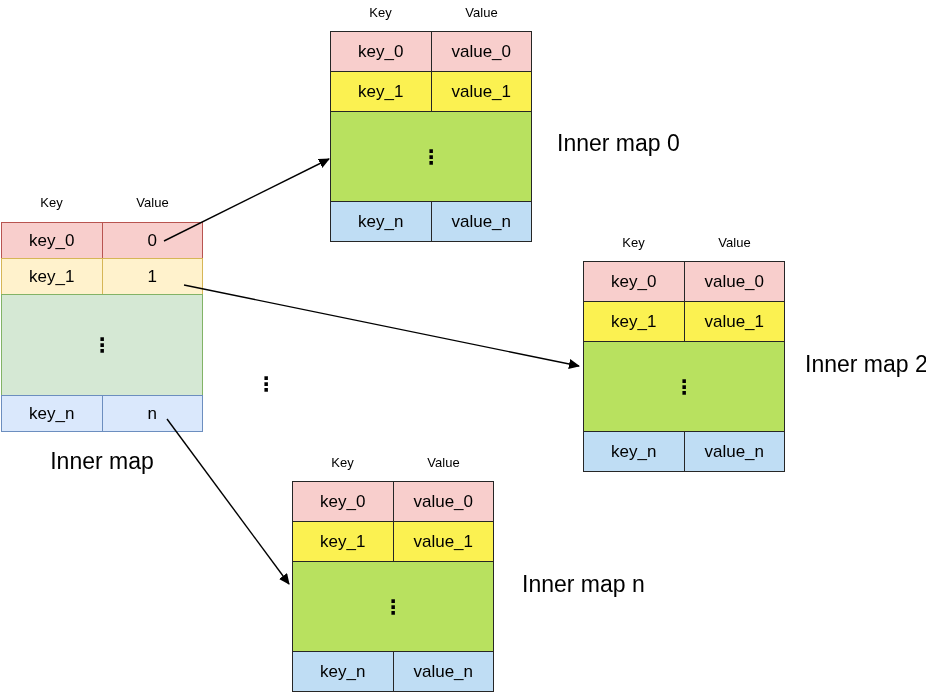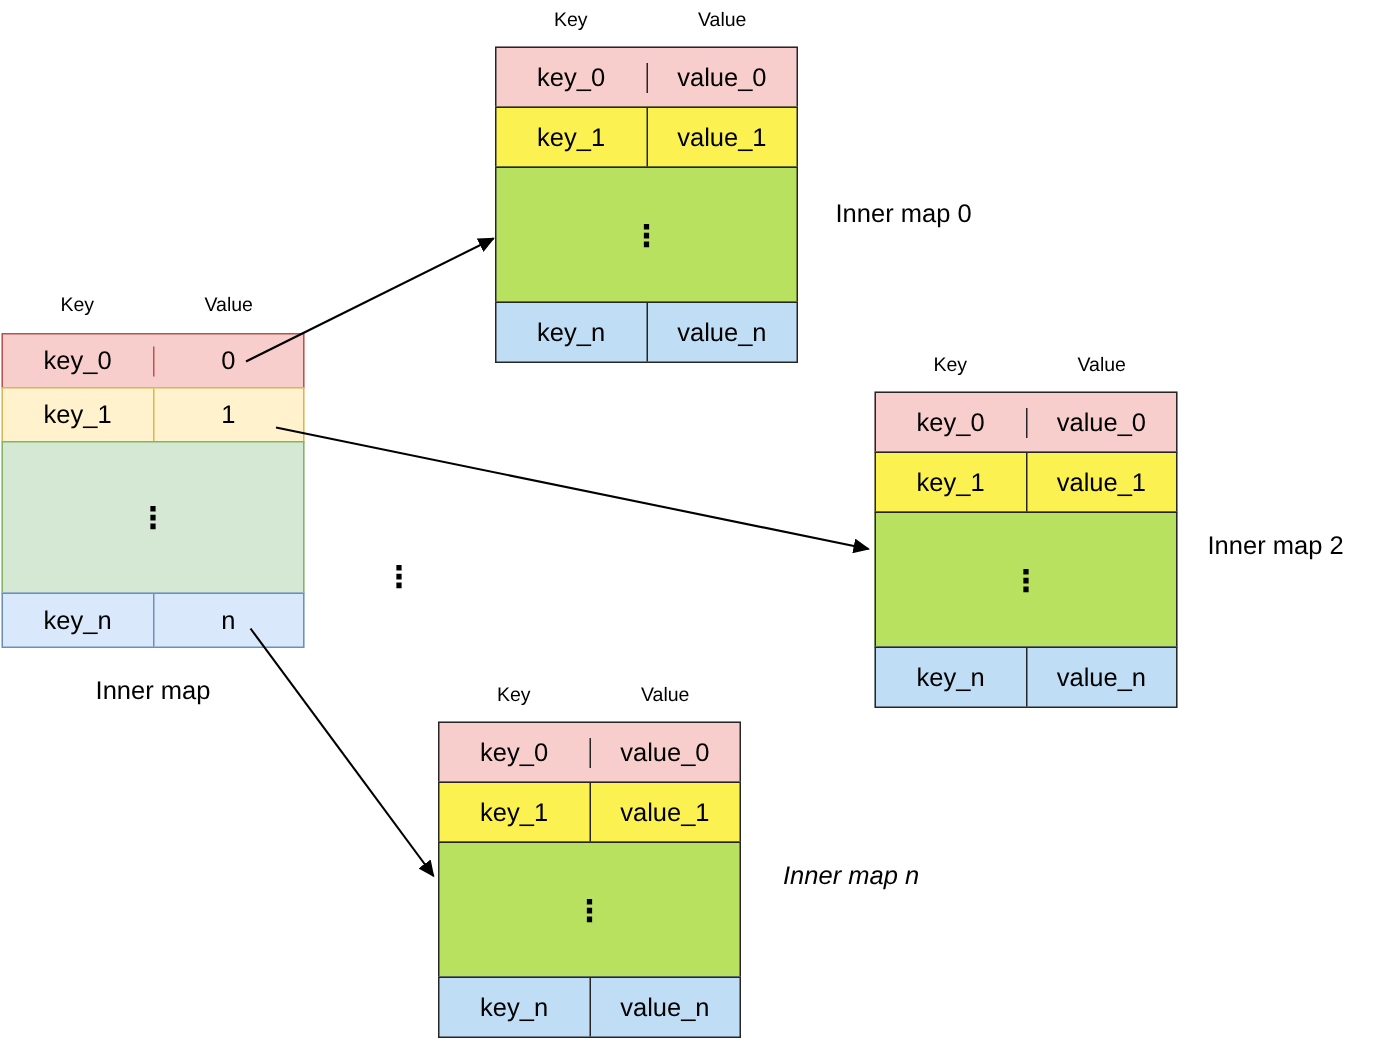--- a/index.html
+++ b/index.html
@@ -6,38 +6,38 @@
   body{
     width:926px;height:696px;position:relative;overflow:hidden;
     background:#ffffff;
     font-family:"Liberation Sans", sans-serif;
     color:#000;
   }
   .hdrs{position:absolute;width:202px;display:flex;}
   .hdrs span{flex:1;text-align:center;font-size:13px;line-height:20px;}
   .tbl{position:absolute;width:202px;}
   .row{display:flex;box-sizing:border-box;border:1px solid;margin-top:-1px;}
-  .row:first-child{margin-top:0;align-items:center;}
+  .row:first-child{margin-top:0;}
   .h36{height:37px;} .h101{height:102px;}
   .h40{height:41px;} .h90{height:91px;}
   .cell{flex:1;display:flex;align-items:center;justify-content:center;font-size:17px;}
   .cell.key{border-right:1px solid;border-color:inherit;}
   .dotscell{flex:1;display:flex;align-items:center;justify-content:center;
     font-size:20px;font-weight:bold;font-family:"DejaVu Sans", sans-serif;}
   
   .o0{background:#f8cecc;border-color:#b85450;}
   .o1{background:#fff2cc;border-color:#d6b656;}
   .o2{background:#d5e8d4;border-color:#82b366;}
   .o3{background:#dae8fc;border-color:#6c8ebf;}
   
   .i0{background:#f8cecc;border-color:#262626;}
   .i1{background:#fbf151;border-color:#262626;}
   .i2{background:#b8e15f;border-color:#262626;}
   .i3{background:#bfddf4;border-color:#262626;}
-  .map-label{position:absolute;font-size:17px;line-height:20px;white-space:nowrap;}
+  .map-label{position:absolute;font-size:23px;line-height:20px;white-space:nowrap;}
   .center-label{width:202px;text-align:center;}
   .mid-dots{position:absolute;left:254px;top:372px;width:24px;text-align:center;
     font-size:20px;font-weight:bold;font-family:"DejaVu Sans", sans-serif;}
   .arrow-layer{position:absolute;left:0;top:0;width:926px;height:696px;
     pointer-events:none;z-index:5;}
 </style>
 </head>
 <body>
 
 <div class="hdrs" style="left:1px;top:193px;">
@@ -123,21 +123,21 @@
     <div class="cell">value_1</div>
   </div>
   <div class="row h90 i2">
     <div class="dotscell">⋮</div>
   </div>
   <div class="row h40 i3">
     <div class="cell key">key_n</div>
     <div class="cell">value_n</div>
   </div>
 </div>
-<div class="map-label" style="left:522px;top:574px;font-style:italic;">Inner map n</div>
+<div class="map-label" style="left:522px;top:574px;">Inner map n</div>
 
 <div class="mid-dots">⋮</div>
 
 <svg class="arrow-layer" width="926" height="696" viewBox="0 0 926 696">
   <defs>
     <marker id="ah" markerUnits="userSpaceOnUse" markerWidth="12" markerHeight="10" refX="10" refY="5" orient="auto">
       <path d="M0,0 L11,5 L0,10 Z" fill="#000000"></path>
     </marker>
   </defs>
   <line x1="164" y1="241" x2="329" y2="159" stroke="#000000" stroke-width="1.4" marker-end="url(#ah)"></line>

